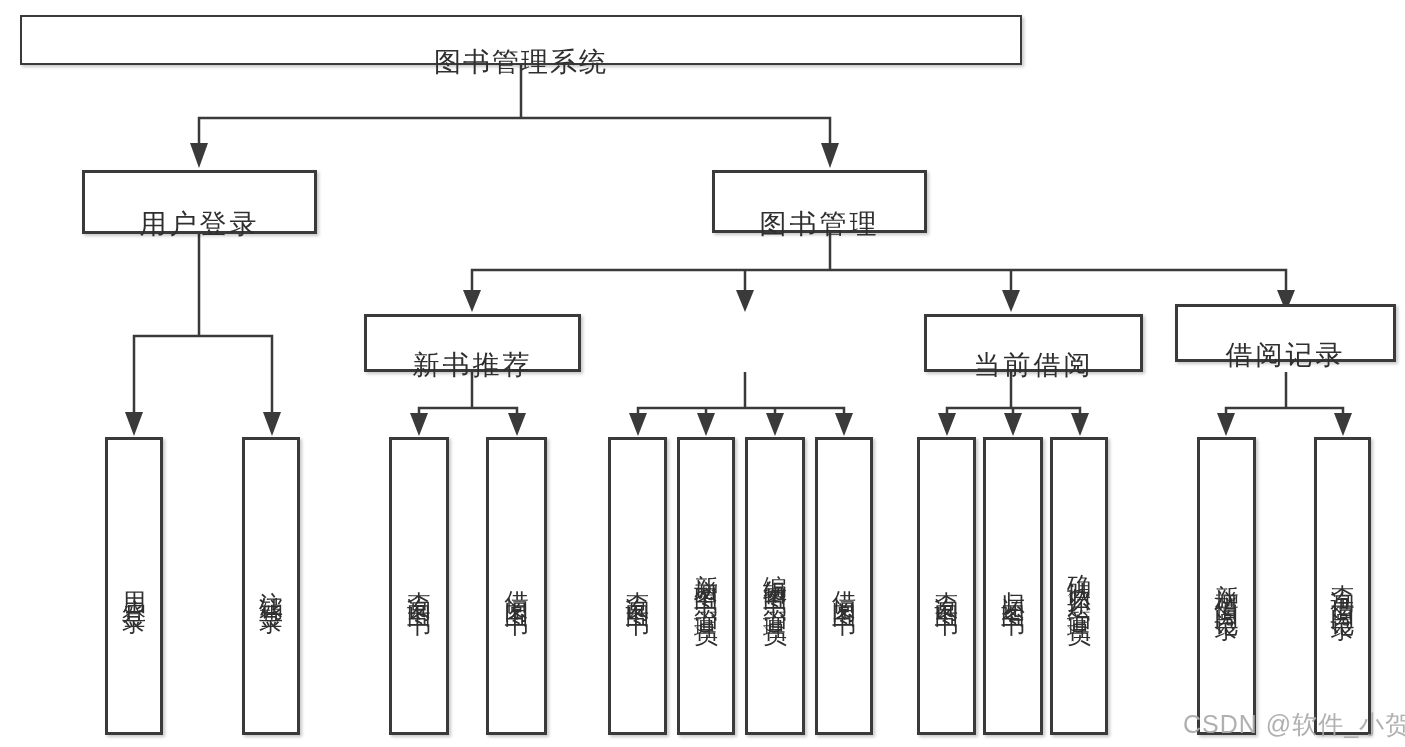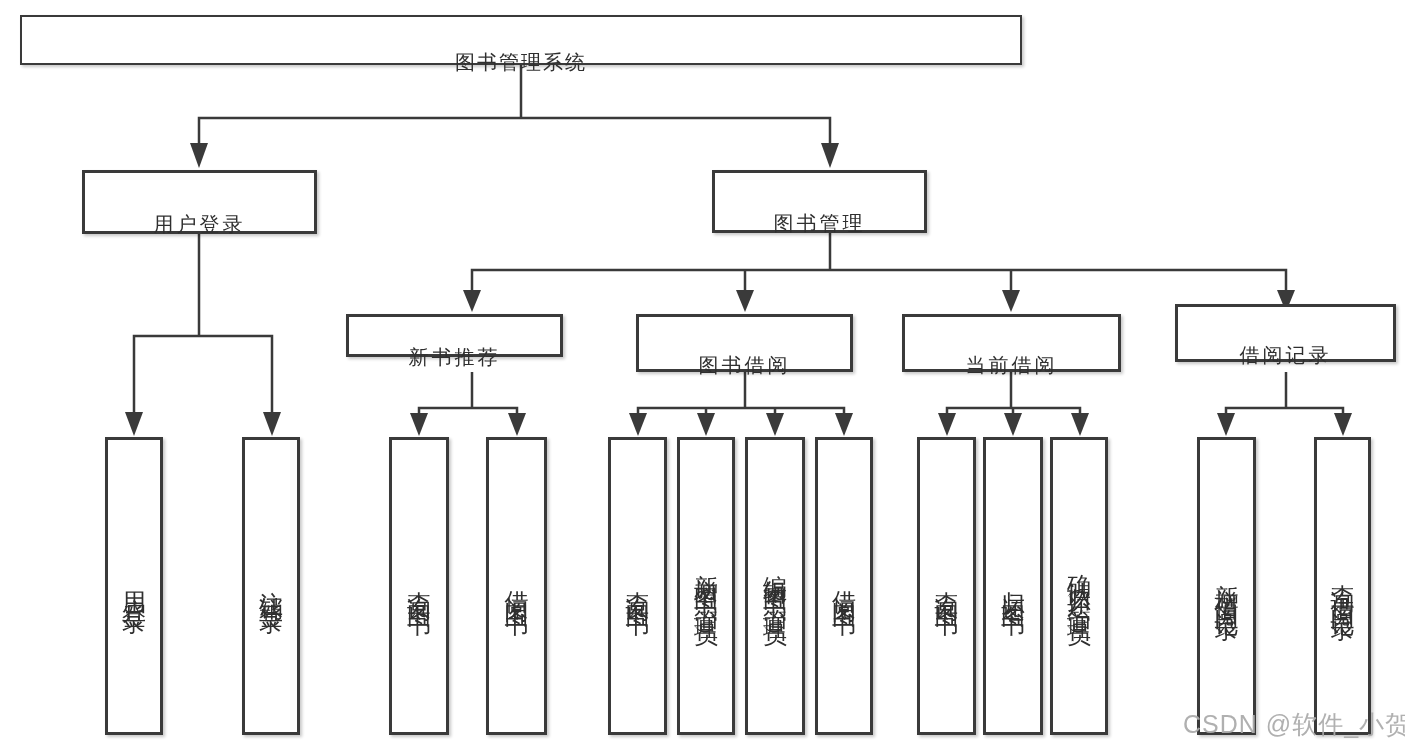--- a/index.html
+++ b/index.html
@@ -28,21 +28,21 @@
     position: absolute;
     box-sizing: border-box;
     border: 3px solid #3a3a3a;
     background: #ffffff;
     display: flex;
     align-items: center;
     justify-content: center;
     box-shadow: 2px 2px 3px rgba(0,0,0,0.22);
   }
   .hlabel {
-    font-size: 20px;
+    font-size: 27px;
     letter-spacing: 3px;
     white-space: nowrap;
     margin-top: 44px;
   }
   .node.root .hlabel { letter-spacing: 2px; }
   .vlabel {
     writing-mode: vertical-rl;
     text-orientation: mixed;
     font-size: 24px;
     letter-spacing: 7px;
@@ -106,27 +106,24 @@
     <span class="hlabel">图书管理系统</span>
   </div>
 
   <div class="node" style="left:82px; top:170px; width:235px; height:64px;">
     <span class="hlabel">用户登录</span>
   </div>
   <div class="node" style="left:712px; top:170px; width:215px; height:63px;">
     <span class="hlabel">图书管理</span>
   </div>
 
-  <div class="node" style="left:346px; top:314px; width:217px; height:43px;">
+  <div class="node" style="left:364px; top:314px; width:217px; height:58px;">
     <span class="hlabel">新书推荐</span>
   </div>
-  <div class="node" style="left:636px; top:314px; width:217px; height:58px;">
-    <span class="hlabel">图书借阅</span>
-  </div>
-  <div class="node" style="left:902px; top:314px; width:219px; height:58px;">
+  <div class="node" style="left:924px; top:314px; width:219px; height:58px;">
     <span class="hlabel">当前借阅</span>
   </div>
   <div class="node" style="left:1175px; top:304px; width:221px; height:58px;">
     <span class="hlabel">借阅记录</span>
   </div>
 
   <div class="node leaf" style="left:105px; top:437px; width:58px; height:298px;">
     <span class="vlabel">用户登录</span>
   </div>
   <div class="node leaf" style="left:242px; top:437px; width:58px; height:298px;">

